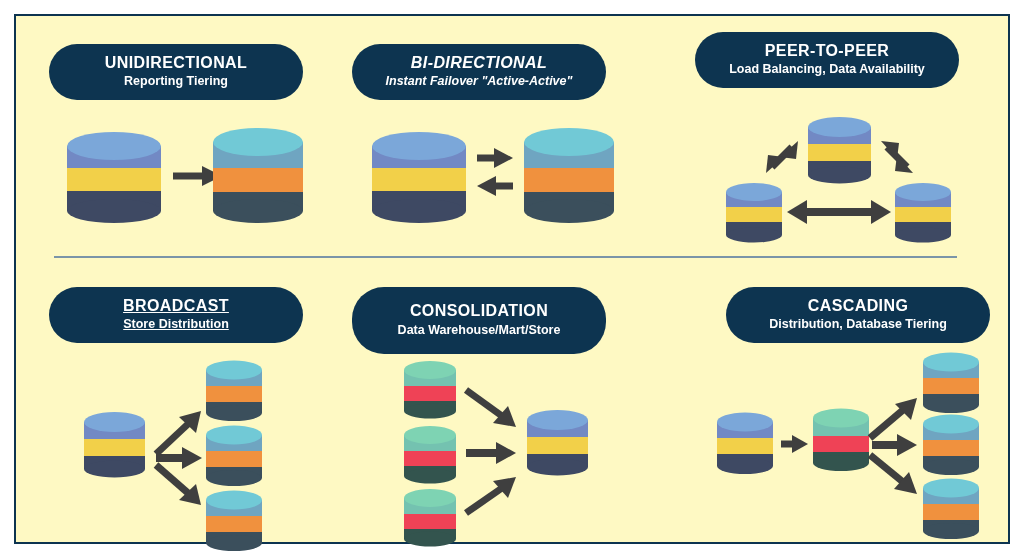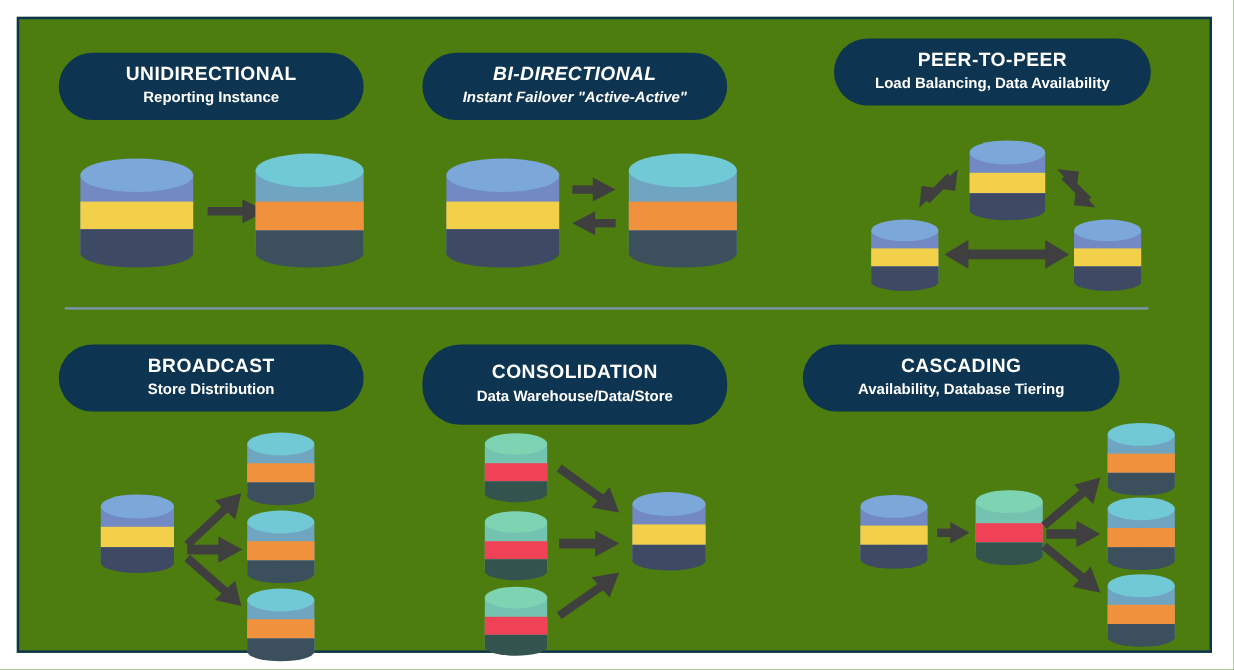--- a/index.html
+++ b/index.html
@@ -5,21 +5,21 @@
   html,body{margin:0;padding:0;}
   body{
     width:1028px;height:558px;
     background:#ffffff;
     font-family:"Liberation Sans","DejaVu Sans",sans-serif;
     overflow:hidden;
   }
   #canvas{
     position:absolute;left:14px;top:14px;
     width:996px;height:530px;
-    background:#4d7c0f;
+    background:#fef9c3;
     border:2px solid #0d3450;
     box-sizing:border-box;
   }
   .pill{
     position:absolute;
     background:#0d3450;
     border-radius:32px;
     color:#ffffff;
     display:flex;flex-direction:column;
     align-items:center;justify-content:center;
@@ -39,21 +39,21 @@
   .cell{position:absolute;}
   svg{display:block;overflow:visible;}
 </style>
 </head>
 <body>
 
 <div id="canvas">
 
   <div class="pill" style="left:33px;top:28px;width:254px;height:56px;">
     <span class="title">UNIDIRECTIONAL</span>
-    <span class="sub">Reporting Instance</span>
+    <span class="sub">Reporting Tiering</span>
   </div>
 
   <div class="pill" style="left:336px;top:28px;width:254px;height:56px;font-style:italic;">
     <span class="title">BI-DIRECTIONAL</span>
     <span class="sub">Instant Failover "Active-Active"</span>
   </div>
 
   <div class="pill" style="left:679px;top:16px;width:264px;height:56px;text-align:right;">
     <span class="title">PEER-TO-PEER</span>
     <span class="sub">Load Balancing, Data Availability</span>
@@ -154,33 +154,33 @@
       <g>
         <line x1="108" y1="106" x2="180" y2="106" stroke="#3f3f3f" stroke-width="8"></line>
         <polygon points="92,106 112,94 112,118" fill="#3f3f3f"></polygon>
         <polygon points="196,106 176,94 176,118" fill="#3f3f3f"></polygon>
       </g>
     </svg>
   </div>
 
   <div class="divider" style="left:38px;top:240px;width:903px;"></div>
 
-  <div class="pill" style="left:33px;top:271px;width:254px;height:56px;">
+  <div class="pill" style="left:33px;top:271px;width:254px;height:56px;text-decoration:underline;">
     <span class="title">BROADCAST</span>
     <span class="sub">Store Distribution</span>
   </div>
 
   <div class="pill" style="left:336px;top:271px;width:254px;height:67px;text-align:right;">
     <span class="title">CONSOLIDATION</span>
-    <span class="sub">Data Warehouse/Data/Store</span>
-  </div>
-
-  <div class="pill" style="left:653px;top:271px;width:264px;height:56px;">
+    <span class="sub">Data Warehouse/Mart/Store</span>
+  </div>
+
+  <div class="pill" style="left:710px;top:271px;width:264px;height:56px;">
     <span class="title">CASCADING</span>
-    <span class="sub">Availability, Database Tiering</span>
+    <span class="sub">Distribution, Database Tiering</span>
   </div>
 
   <div class="cell" style="left:30px;top:332px;width:290px;height:190px;">
     <svg width="290" height="190" viewBox="0 0 290 190">
 
       <g>
         <rect x="38" y="74" width="61" height="47" fill="#7289c4"></rect>
         <rect x="38" y="91" width="61" height="17" fill="#f2d049"></rect>
         <rect x="38" y="108" width="61" height="13" fill="#3e4963"></rect>
         <ellipse cx="68.5" cy="121" rx="30.5" ry="8.5" fill="#3e4963"></ellipse>

